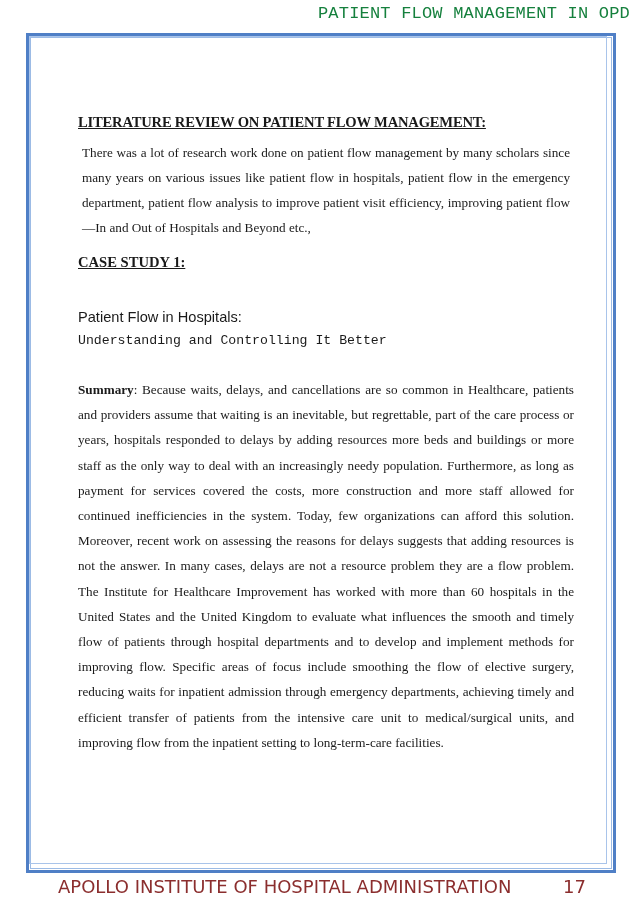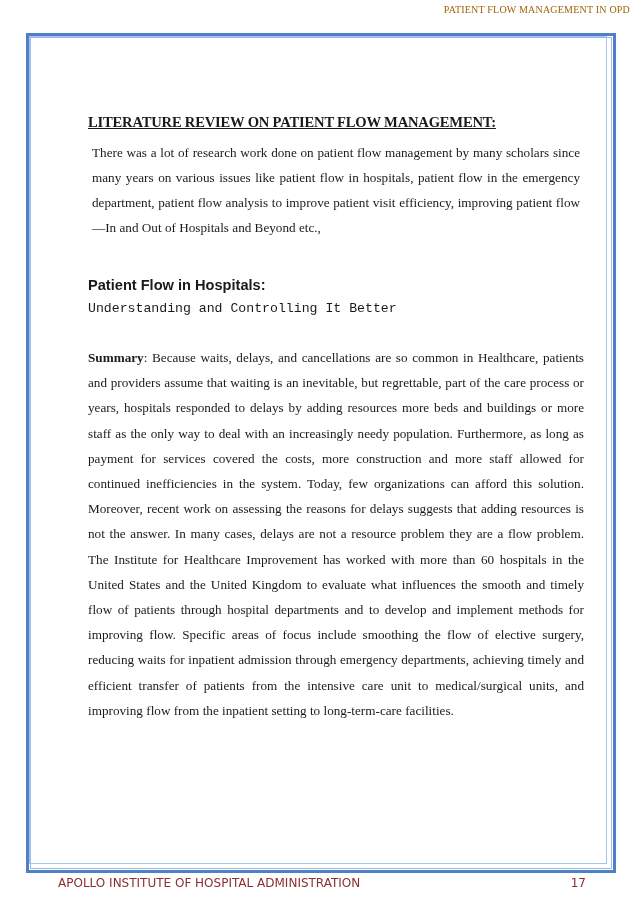--- a/index.html
+++ b/index.html
@@ -1,65 +1,66 @@
 <!DOCTYPE html>
 <html><head>
 <meta charset="utf-8">
 <style>
   html, body { margin:0; padding:0; background:#ffffff; }
   body { width:638px; height:902px; position:relative; overflow:hidden; font-family:"Liberation Serif", serif; color:#1a1a1a; }
   .header {
     position:absolute; top:4px; right:8px;
-    font-family:Liberation Serif, serif; font-size:10px; letter-spacing:0.2px;
-    color:#a16207; white-space:nowrap;
+    font-family:Liberation Mono, monospace; font-size:17px; letter-spacing:0.2px;
+    color:#15803d; white-space:nowrap;
   }
   .frame {
     position:absolute; left:26px; top:33px; width:584px; height:834px;
     border:3px solid #4f7fc6; box-shadow: inset 0 0 0 1px #ffffff, inset 0 0 0 2px #9cbbe5;
   }
   .frame-inner {
     position:absolute; left:29px; top:36px; width:578px; height:828px;
     border:1px solid #a9c4ea; box-sizing:border-box;
   }
   .content {
-    position:absolute; left:88px; top:112px; width:496px;
+    position:absolute; left:78px; top:112px; width:496px;
     font-size:13.2px; line-height:25px; text-align:justify;
   }
   .h-main {
     font-weight:bold; font-size:14.6px; text-decoration:underline;
     margin:0 0 8px 0; line-height:20px; letter-spacing:-0.2px;
   }
   .para { margin:4px; }
   .case {
     font-weight:bold; font-size:14.6px; text-decoration:underline;
     margin:12px 0 0 0; line-height:20px;
   }
-  .sub-title { font-weight:bold; font-size:14.6px; margin:34px 0 0 0; line-height:22px; font-family:"Liberation Sans", sans-serif; }
+  .sub-title { font-weight:normal; font-size:14.6px; margin:34px 0 0 0; line-height:22px; font-family:"Liberation Sans", sans-serif; }
   .subtitle-line { margin:2px 0 0 0; line-height:22px;font-family:Liberation Mono, monospace; }
   .authors { font-weight:bold; margin:0; line-height:24px; letter-spacing:0.1px; }
   .summary { margin:25px 0 0 0; line-height:25.2px; }
   .summary b { font-weight:bold; }
   .footer {
     position:absolute; left:58px; top:876px; width:528px;
-    font-family:"DejaVu Sans", sans-serif; font-size:12px; color:#8b2e2e;
+    font-family:"DejaVu Sans", sans-serif; font-size:18px; color:#8b2e2e;
     display:flex; justify-content:space-between; white-space:nowrap;
   }
 </style>
 </head>
 <body>
 
 <div class="header">PATIENT FLOW MANAGEMENT IN OPD</div>
 
 <div class="frame"></div>
 <div class="frame-inner"></div>
 
 <div class="content">
   <p class="h-main">LITERATURE REVIEW ON PATIENT FLOW MANAGEMENT:</p>
   <p class="para">There was a lot of research work done on patient flow management by many scholars since many years on various issues like patient flow in hospitals, patient flow in the emergency department, patient flow analysis to improve patient visit efficiency, improving patient flow—In and Out of Hospitals and Beyond etc.,</p>
 
+  <p class="case">CASE STUDY 1:</p>
   <p class="sub-title">Patient Flow in Hospitals:</p>
   <p class="subtitle-line">Understanding and Controlling It Better</p>
 
   <p class="summary"><b>Summary</b><span>: Because waits, delays, and cancellations are so common in Healthcare, patients and providers assume that waiting is an inevitable, but regrettable, part of the care process or years, hospitals responded to delays by adding resources more beds and buildings or more staff as the only way to deal with an increasingly needy population. Furthermore, as long as payment for services covered the costs, more construction and more staff allowed for continued inefficiencies in the system. Today, few organizations can afford this solution. Moreover, recent work on assessing the reasons for delays suggests that adding resources is not the answer. In many cases, delays are not a resource problem they are a flow problem. The Institute for Healthcare Improvement has worked with more than 60 hospitals in the United States and the United Kingdom to evaluate what influences the smooth and timely flow of patients through hospital departments and to develop and implement methods for improving flow. Specific areas of focus include smoothing the flow of elective surgery, reducing waits for inpatient admission through emergency departments, achieving timely and efficient transfer of patients from the intensive care unit to medical/surgical units, and improving flow from the inpatient setting to long-term-care facilities.</span></p>
 </div>
 
 <div class="footer">
   <span>APOLLO INSTITUTE OF HOSPITAL ADMINISTRATION</span>
   <span>17</span>
 </div>

